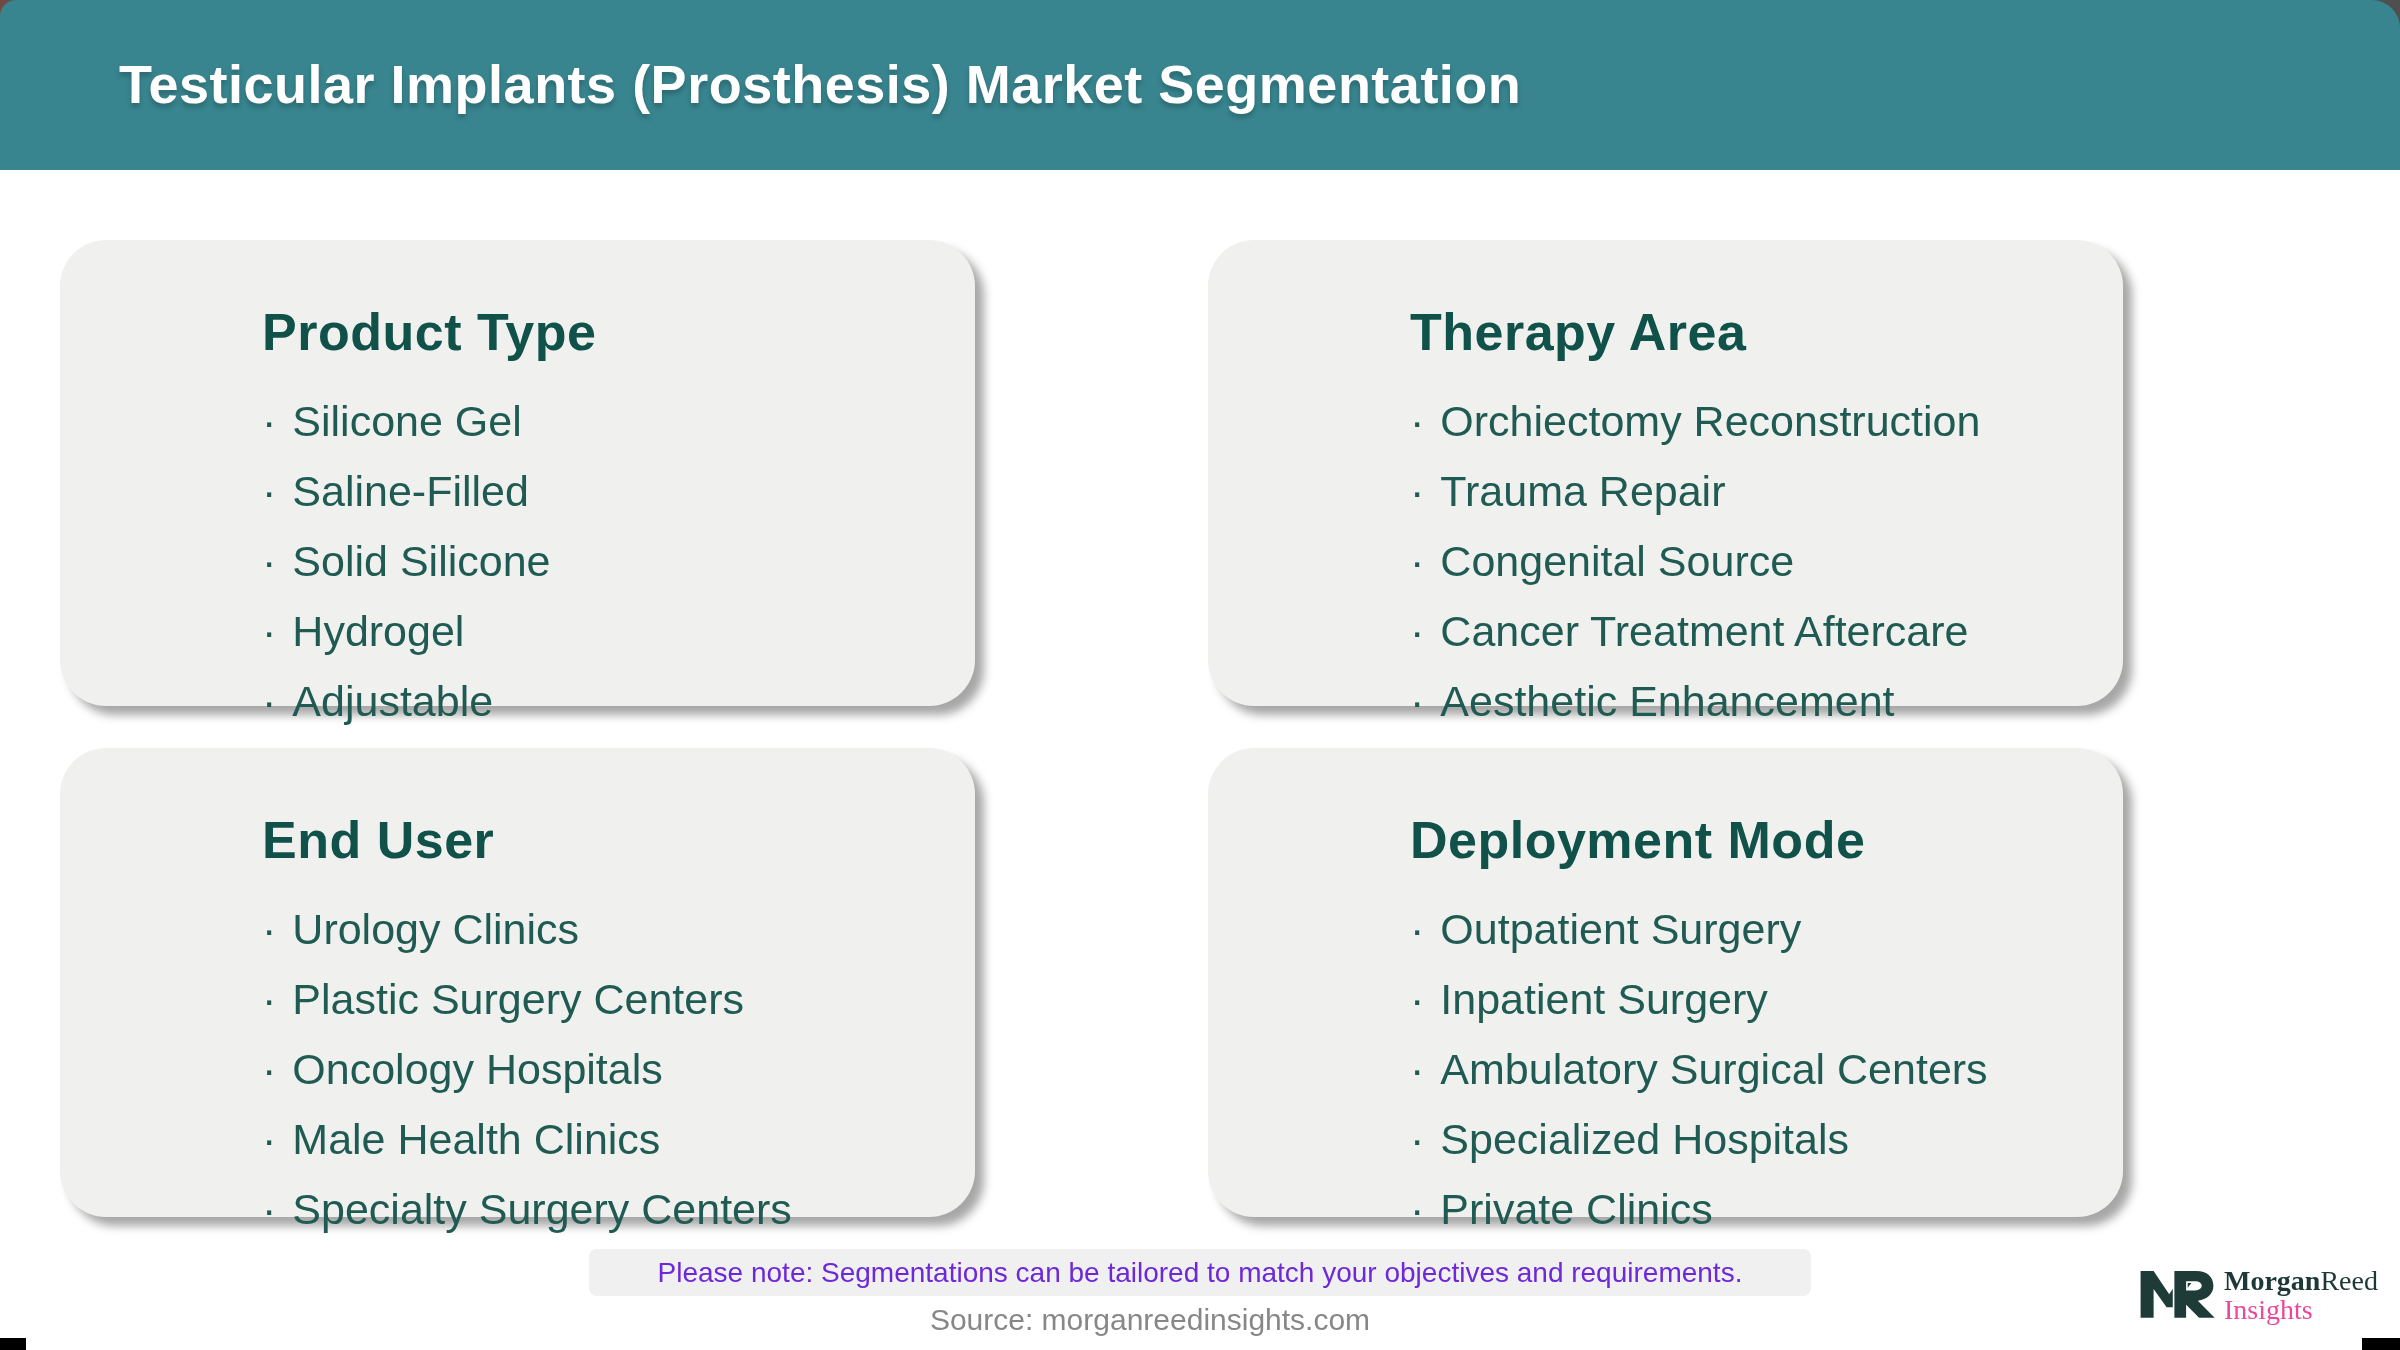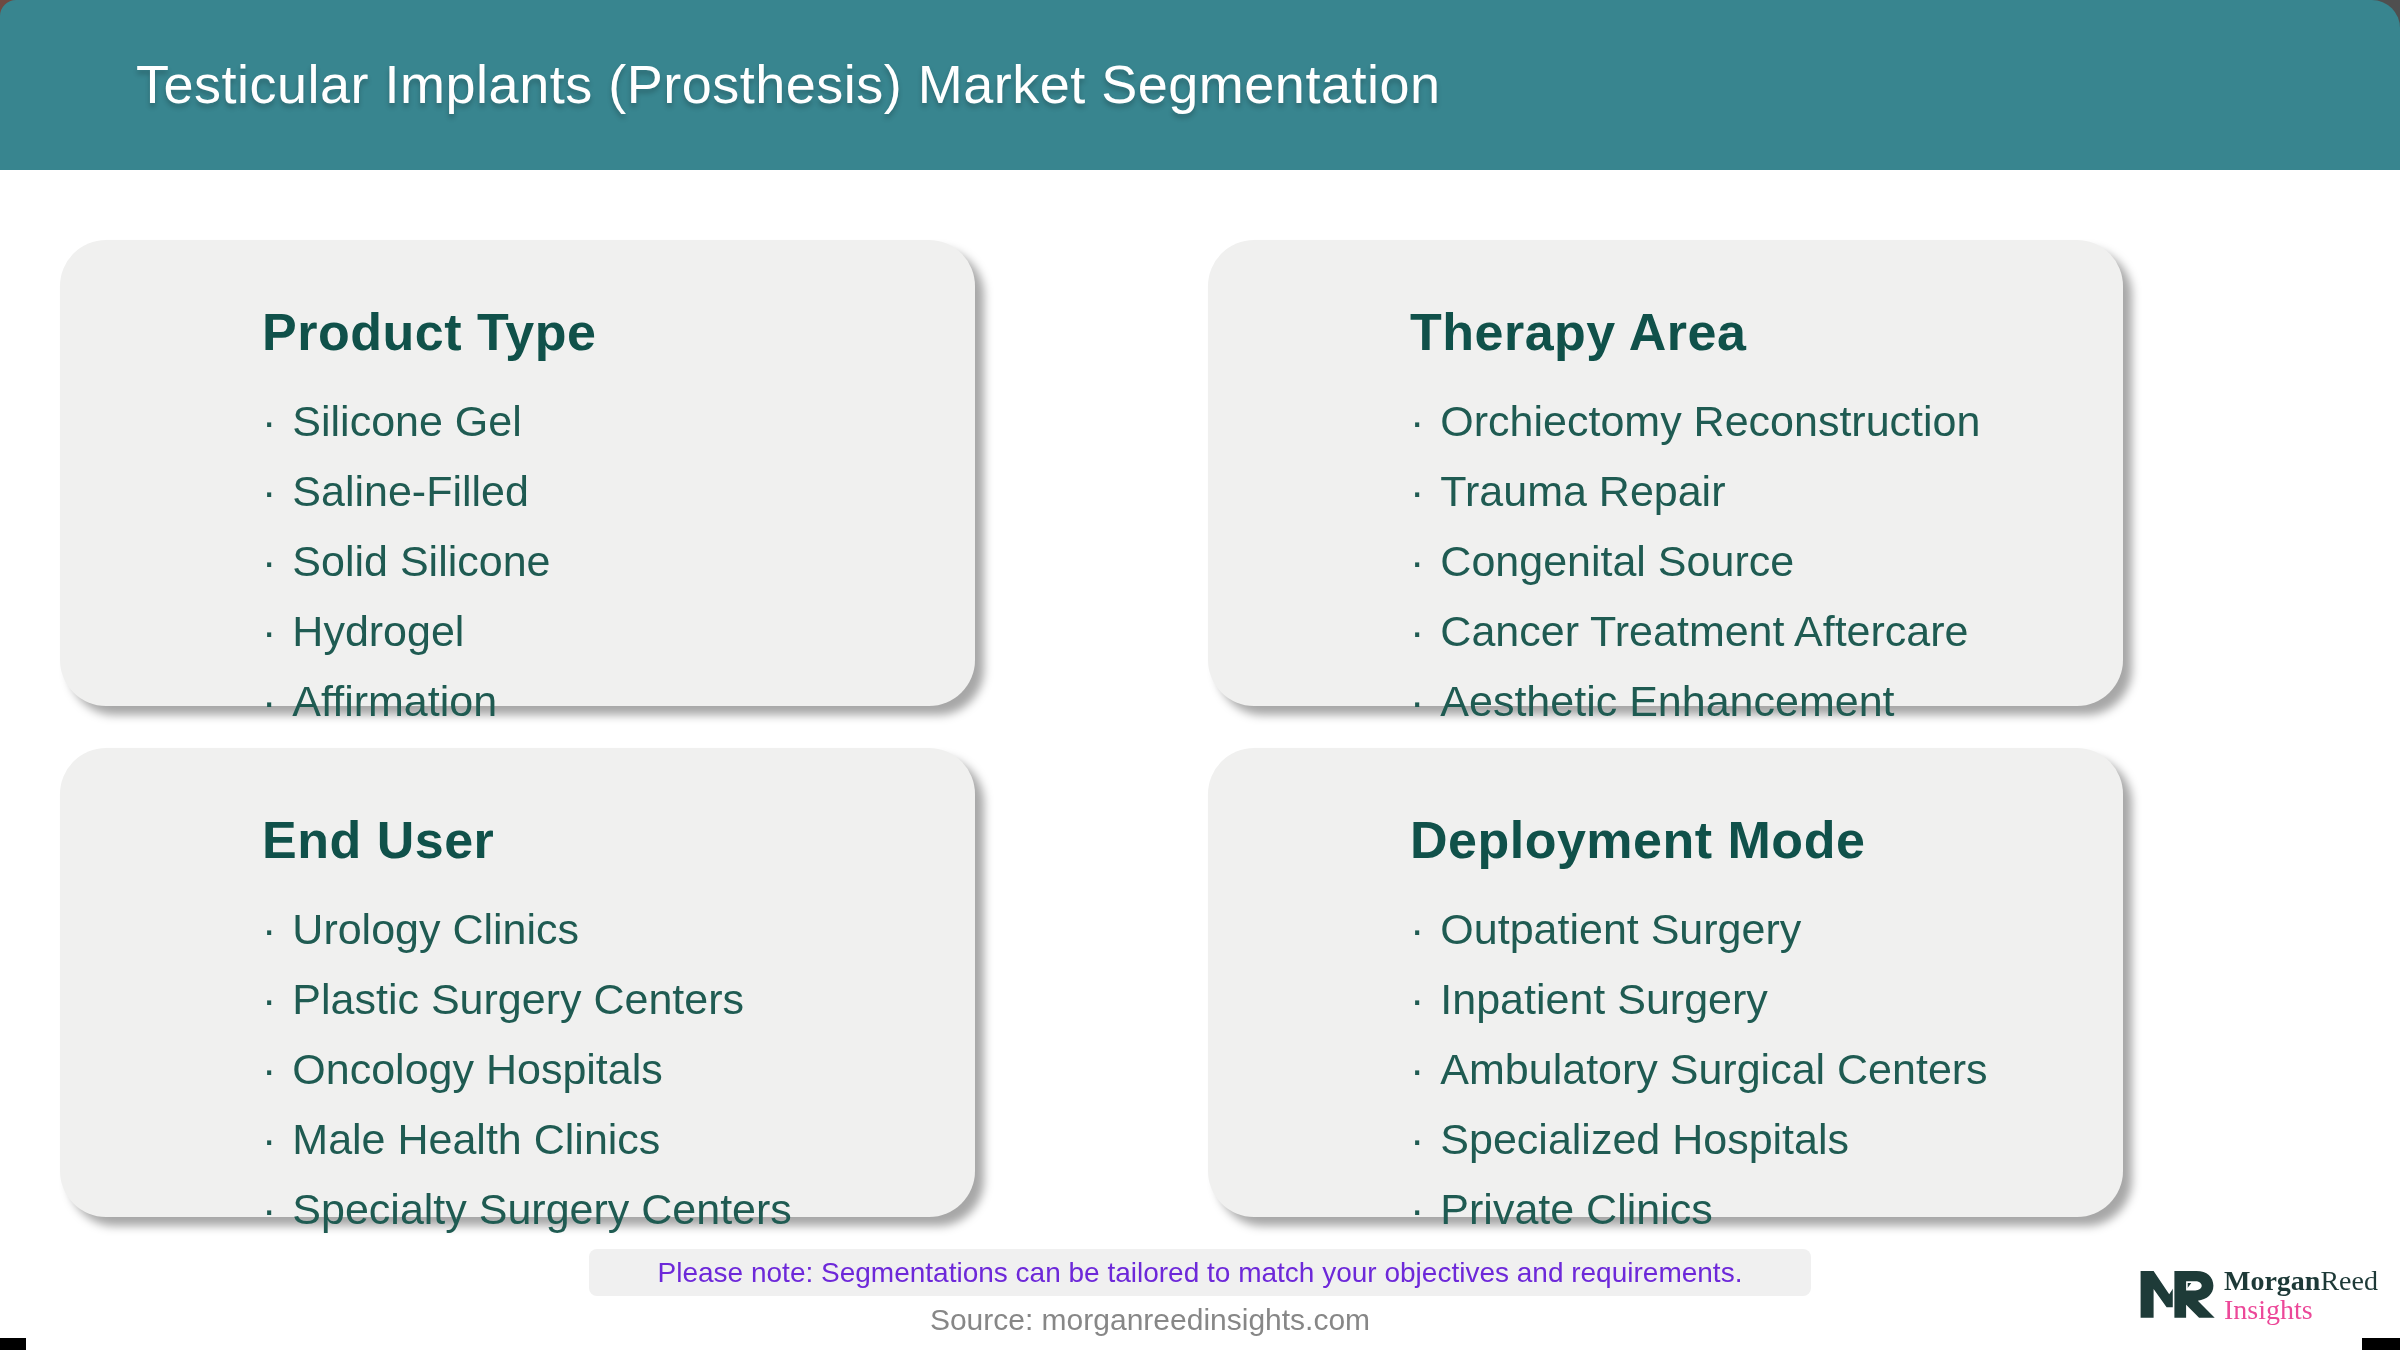--- a/index.html
+++ b/index.html
@@ -24,25 +24,25 @@
   .header {
     position: absolute;
     left: 0; top: 0;
     width: 2400px; height: 170px;
     background: #38858F;
     border-radius: 16px 28px 0 0;
     z-index: 1;
   }
   .title {
     position: absolute;
-    left: 136px; top: 50%;
+    left: 119px; top: 50%;
     transform: translateY(-52%);
     color: #ffffff;
     font-size: 54px;
-    font-weight: normal;
+    font-weight: bold;
     letter-spacing: 0.5px;
     text-shadow: 0 4px 5px rgba(0,0,0,0.22);
     white-space: nowrap;
   }
 
   
   .card {
     position: absolute;
     width: 915px;
     background: #F0F0EF;
@@ -133,21 +133,21 @@
     <div class="title">Testicular Implants (Prosthesis) Market Segmentation</div>
   </div>
 
   <div class="card c0">
     <h2>Product Type</h2>
     <ul>
         <li>Silicone Gel</li>
         <li>Saline-Filled</li>
         <li>Solid Silicone</li>
         <li>Hydrogel</li>
-        <li>Affirmation</li>
+        <li>Adjustable</li>
         <li>Hydrogel Polymer</li>
       </ul>
   </div>
 
   <div class="card c1">
     <h2>Therapy Area</h2>
     <ul>
         <li>Orchiectomy Reconstruction</li>
         <li>Trauma Repair</li>
         <li>Congenital Source</li>

